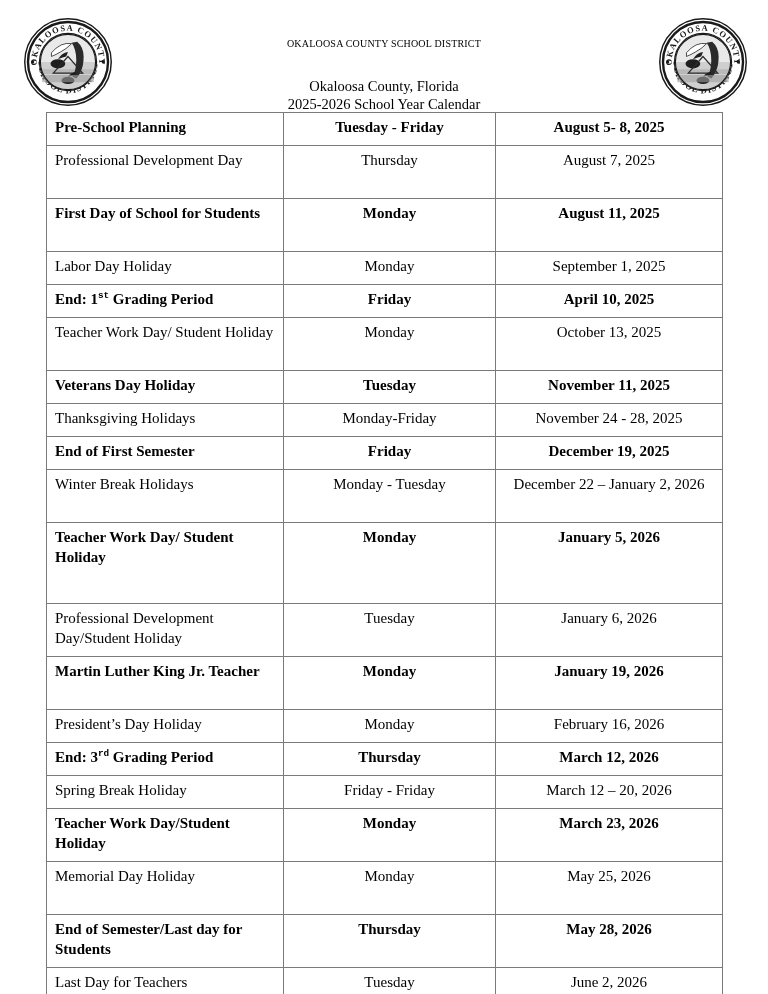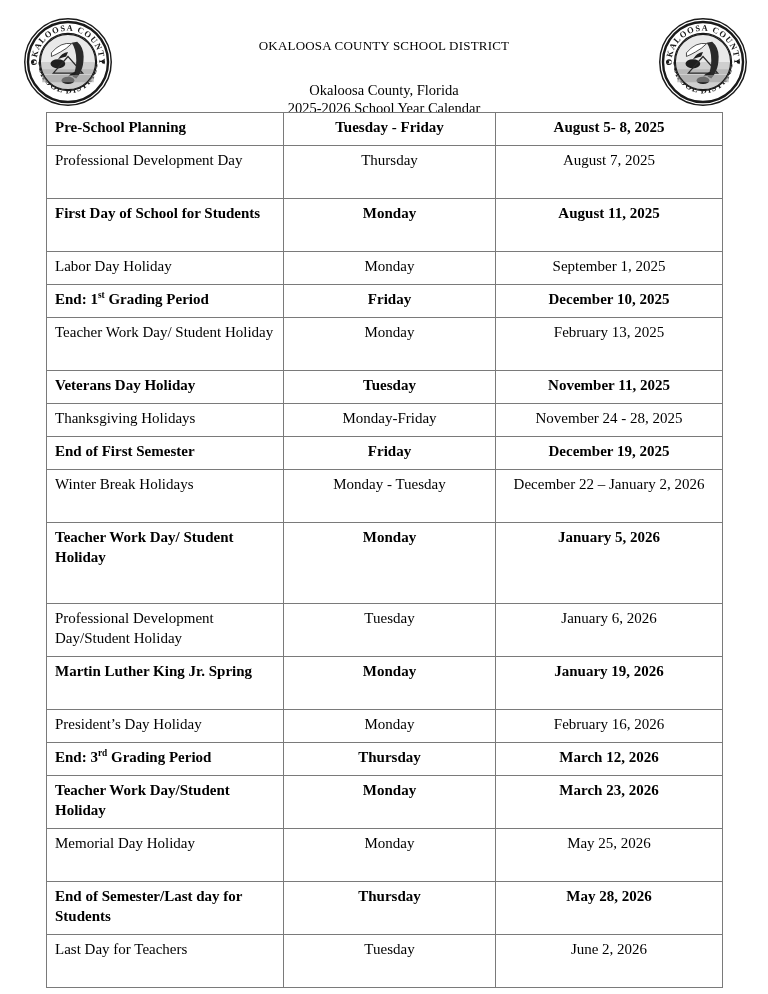--- a/index.html
+++ b/index.html
@@ -35,21 +35,21 @@
 
   .title-block {
     position: absolute;
     left: 130px;
     right: 130px;
     top: 38px;
     text-align: center;
     line-height: 1.22;
   }
   .title-line-1 {
-    font-size: 13px;
+    font-size: 10px;
     letter-spacing: 0.2px;
     white-space: nowrap;
   }
   .title-line-2 {
     font-size: 14.5px;
     white-space: nowrap;
     margin-top: 28px;
   }
   .title-line-3 {
     font-size: 14.5px;
@@ -92,20 +92,21 @@
 
   
   tr.h1 td { height: 22px; margin-left: 40px; }
   tr.h2 td { height: 42px; margin-left: 21px; }
   tr.h3 td { height: 70px; }
 
   sup {
     font-size: 0.62em;
     vertical-align: super;
     line-height: 0;
+    font-family: Liberation Mono, monospace;
   }
 </style>
 </head>
 <body>
 
 <div class="page-header">
 
   <div class="seal left">
     <svg viewBox="0 0 100 100" xmlns="http://www.w3.org/2000/svg">
       <defs>
@@ -206,26 +207,26 @@
           <td class="dates">August 11, 2025</td>
         </tr>
         <tr class="h1">
           <td class="event">Labor Day Holiday</td>
           <td class="days">Monday</td>
           <td class="dates">September 1, 2025</td>
         </tr>
         <tr class="bold h1">
           <td class="event">End: 1<sup>st</sup> Grading Period</td>
           <td class="days">Friday</td>
-          <td class="dates">December 10, 2025</td>
+          <td class="dates">April 10, 2025</td>
         </tr>
         <tr class="h2">
           <td class="event">Teacher Work Day/ Student Holiday</td>
           <td class="days">Monday</td>
-          <td class="dates">February 13, 2025</td>
+          <td class="dates">October 13, 2025</td>
         </tr>
         <tr class="bold h1">
           <td class="event">Veterans Day Holiday</td>
           <td class="days">Tuesday</td>
           <td class="dates">November 11, 2025</td>
         </tr>
         <tr class="h1">
           <td class="event">Thanksgiving Holidays</td>
           <td class="days">Monday-Friday</td>
           <td class="dates">November 24 - 28, 2025</td>
@@ -244,34 +245,39 @@
           <td class="event">Teacher Work Day/ Student Holiday</td>
           <td class="days">Monday</td>
           <td class="dates">January 5, 2026</td>
         </tr>
         <tr class="h2">
           <td class="event">Professional Development Day/Student Holiday</td>
           <td class="days">Tuesday</td>
           <td class="dates">January 6, 2026</td>
         </tr>
         <tr class="bold h2">
-          <td class="event">Martin Luther King Jr. Spring</td>
+          <td class="event">Martin Luther King Jr. Teacher</td>
           <td class="days">Monday</td>
           <td class="dates">January 19, 2026</td>
         </tr>
         <tr class="h1">
           <td class="event">President’s Day Holiday</td>
           <td class="days">Monday</td>
           <td class="dates">February 16, 2026</td>
         </tr>
         <tr class="bold h1">
           <td class="event">End: 3<sup>rd</sup> Grading Period</td>
           <td class="days">Thursday</td>
           <td class="dates">March 12, 2026</td>
         </tr>
+        <tr class="h1">
+          <td class="event">Spring Break Holiday</td>
+          <td class="days">Friday - Friday</td>
+          <td class="dates">March 12 – 20, 2026</td>
+        </tr>
         <tr class="bold h2">
           <td class="event">Teacher Work Day/Student Holiday</td>
           <td class="days">Monday</td>
           <td class="dates">March 23, 2026</td>
         </tr>
         <tr class="h2">
           <td class="event">Memorial Day Holiday</td>
           <td class="days">Monday</td>
           <td class="dates">May 25, 2026</td>
         </tr>

